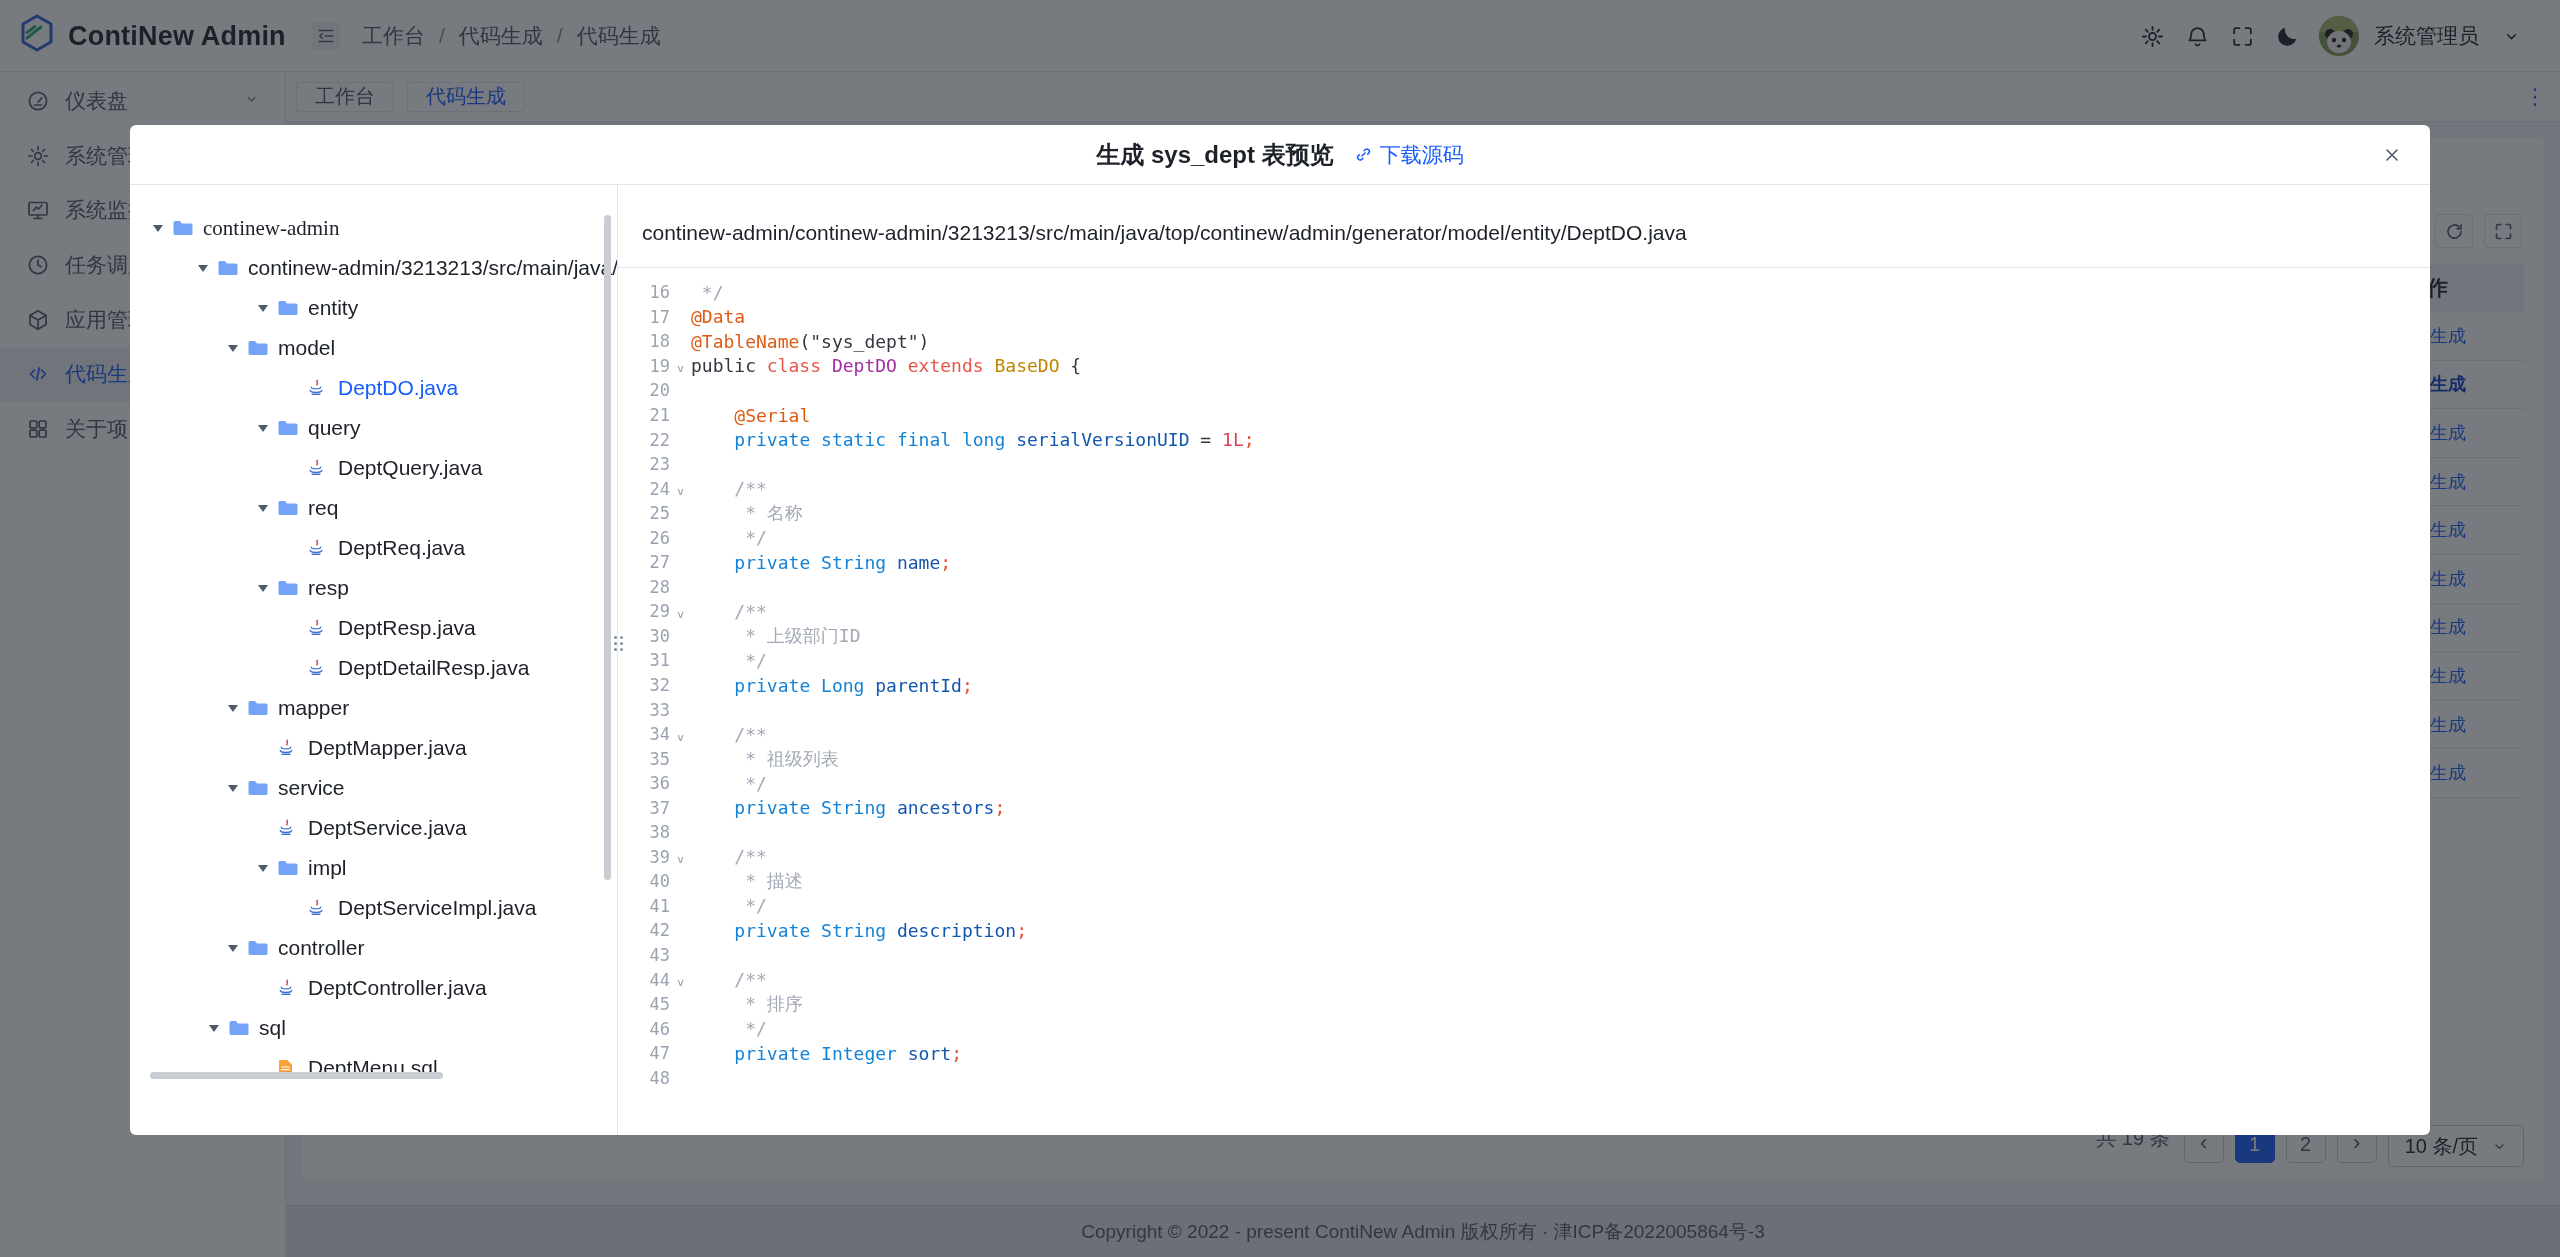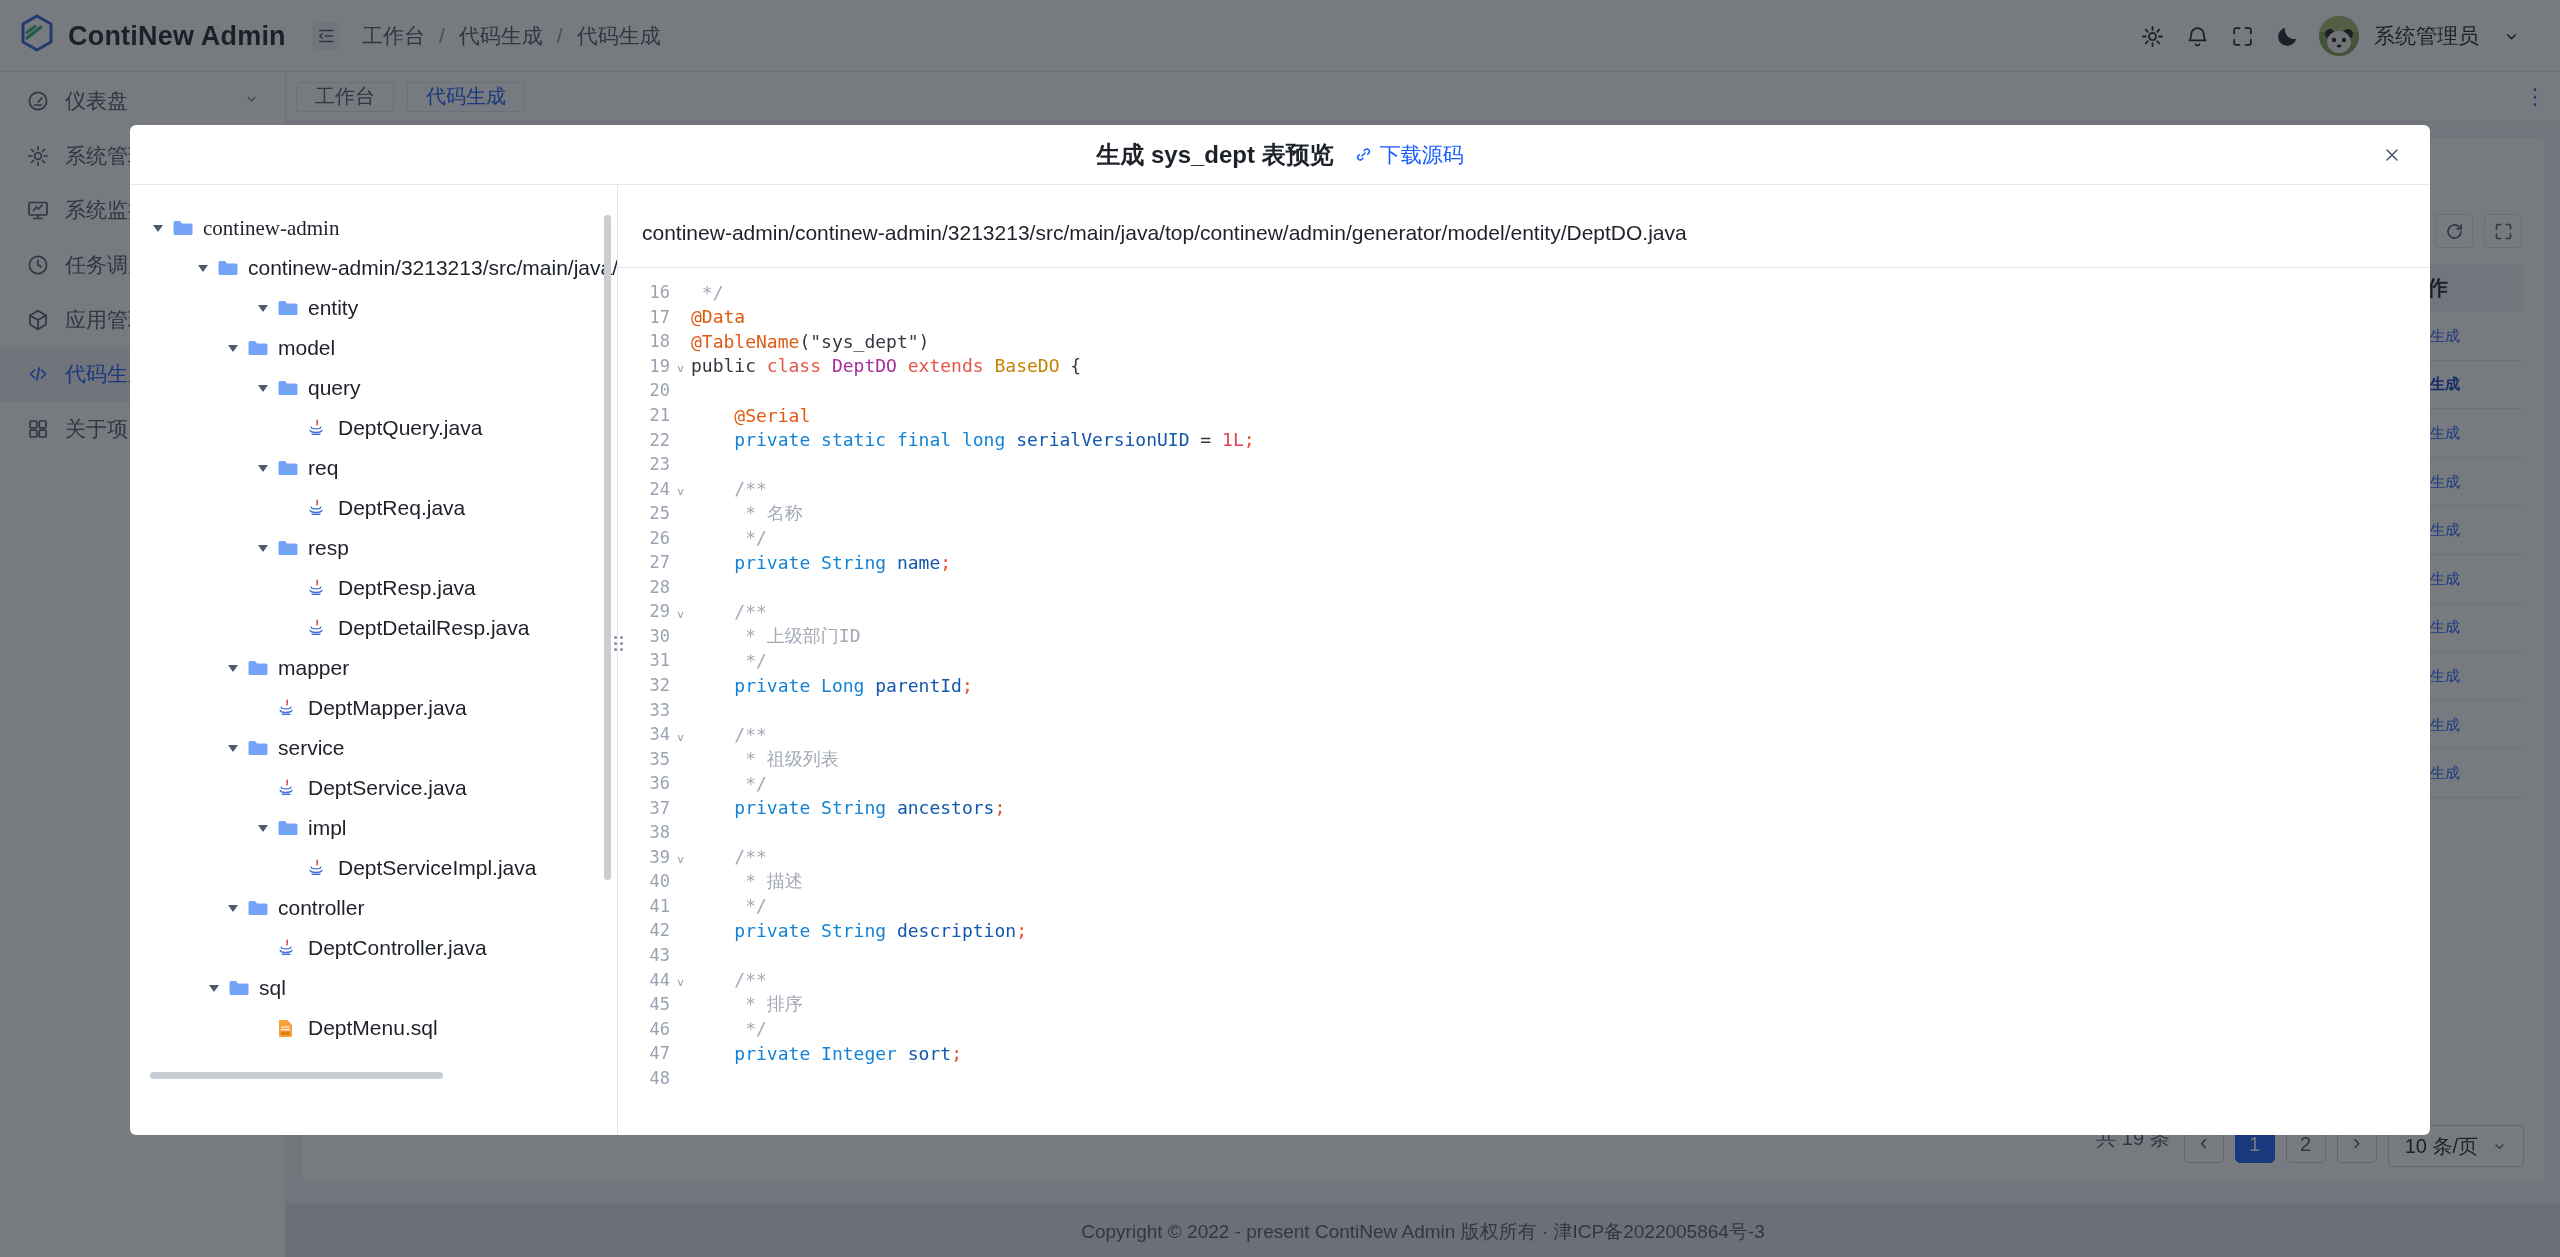--- a/index.html
+++ b/index.html
@@ -38,21 +38,21 @@
   .tab-more{position:absolute;right:14px;top:50%;transform:translateY(-50%);font-size:22px;color:#3e5ed8;letter-spacing:0;cursor:pointer}
 
   
   .content-card{position:absolute;left:302px;top:138px;width:2242px;height:1042px;background:#fff;border-radius:4px;z-index:3}
   .tool-btn{position:absolute;width:38px;height:34px;border:1px solid #dee0e5;border-radius:4px;background:#fff;display:flex;align-items:center;justify-content:center;color:#4e5969;cursor:pointer}
   .tool-btn svg{width:21px;height:21px}
   .action-table{position:absolute;left:16px;top:126px;width:2206px}
   .at-header{height:48px;background:#f2f3f5;position:relative}
   .at-header .at-label{position:absolute;left:2088px;top:0;height:48px;display:flex;align-items:center;font-size:21px;color:#1d2129;font-weight:600}
   .at-row{height:48.6px;border-bottom:1px solid #e5e6eb;position:relative}
-  .at-row .gen-link{position:absolute;left:2112px;top:50%;transform:translateY(-50%);font-size:15px;color:#165dff;cursor:pointer}
+  .at-row .gen-link{position:absolute;left:2112px;top:50%;transform:translateY(-50%);font-size:18px;color:#165dff;cursor:pointer}
   .at-row .gen-link.emph{color:#0c3dc0;font-weight:700}
   .pagination{position:absolute;right:20px;top:987px;height:44px;display:flex;gap:11px}
   .pg-total{font-size:20px;color:#4e5969;margin-right:3px}
   .pg-btn{min-width:40px;height:38px;border:1px solid #c9cdd4;border-radius:5px;background:#fff;display:flex;align-items:center;justify-content:center;font-size:20px;color:#4e5969;cursor:pointer;padding:0 6px}
   .pg-btn.active{background:#165dff;border-color:#165dff;color:#fff}
   .pg-arrow{font-size:22px;line-height:1;padding-bottom:3px}
   .pg-size{height:42px;border:1px solid #c9cdd4;border-radius:5px;background:#fff;display:flex;align-items:center;gap:14px;padding:0 16px;font-size:20px;color:#1d2129;cursor:pointer}
   .pg-size svg{width:15px;height:15px;color:#4e5969}
 
   
@@ -380,20 +380,32 @@
               <span class="t-caret">
                 <i></i>
               </span>
               <span class="t-ic">
                 <svg width="22" height="18" viewBox="0 0 22 18">
                   <path d="M1.5 3.5A1.5 1.5 0 0 1 3 2h5l2 2.5h9A1.5 1.5 0 0 1 20.5 6v8.5A1.5 1.5 0 0 1 19 16H3a1.5 1.5 0 0 1-1.5-1.5Z" fill="#74a3f7"></path>
                 </svg>
               </span>
               <span class="t-label">model</span>
             </div>
+            <div class="tree-row" style="padding-left: 155px;">
+              <span class="t-spacer"></span>
+              <span class="t-ic">
+                <svg width="18" height="19" viewBox="0 0 18 19">
+                  <path d="M10.4 1.2c-2.2 1.7 1.8 2.6-.5 4.6" stroke="#d13b3b" stroke-width="1.4" fill="none" stroke-linecap="round"></path>
+                  <path d="M4.3 8.3c.2 2.1 9.2 2.1 9.4 0" stroke="#3f6fd1" stroke-width="1.4" fill="none" stroke-linecap="round"></path>
+                  <path d="M3.2 11.4c.4 2.6 11.2 2.6 11.6 0" stroke="#3f6fd1" stroke-width="1.4" fill="none" stroke-linecap="round"></path>
+                  <path d="M5.2 15.2h7.6" stroke="#3f6fd1" stroke-width="1.4" stroke-linecap="round"></path>
+                </svg>
+              </span>
+              <span class="t-label sel">DeptDO.java</span>
+            </div>
             <div class="tree-row" style="padding-left: 125px;">
               <span class="t-caret">
                 <i></i>
               </span>
               <span class="t-ic">
                 <svg width="22" height="18" viewBox="0 0 22 18">
                   <path d="M1.5 3.5A1.5 1.5 0 0 1 3 2h5l2 2.5h9A1.5 1.5 0 0 1 20.5 6v8.5A1.5 1.5 0 0 1 19 16H3a1.5 1.5 0 0 1-1.5-1.5Z" fill="#74a3f7"></path>
                 </svg>
               </span>
               <span class="t-label">query</span>

